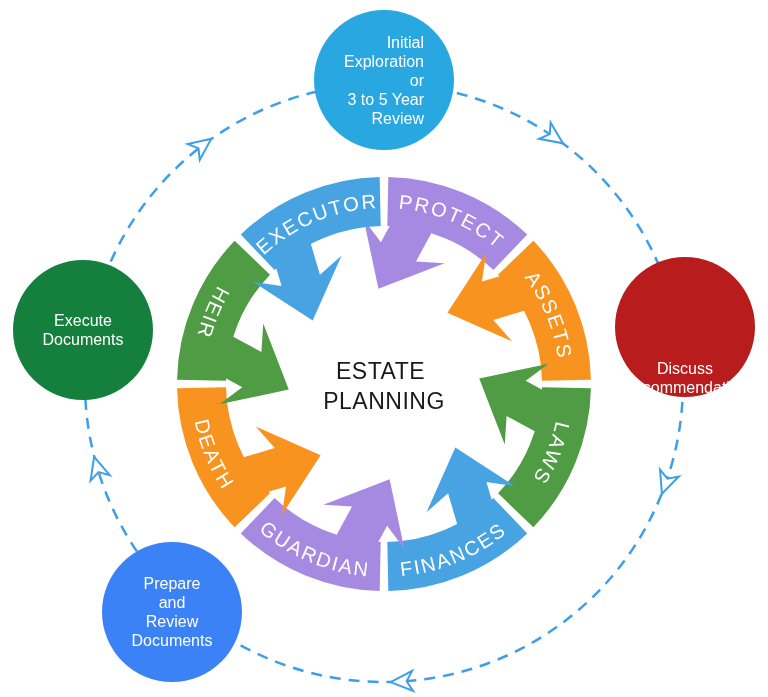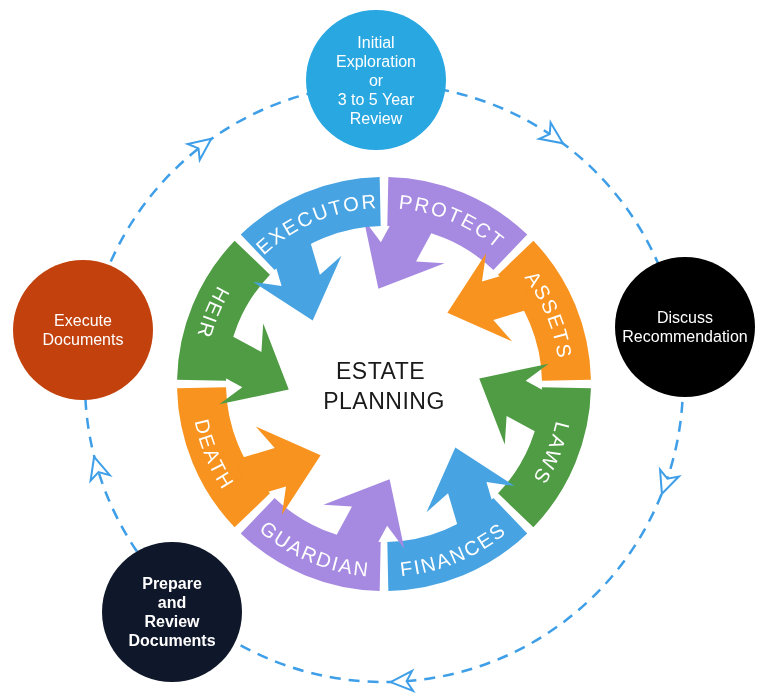--- a/index.html
+++ b/index.html
@@ -7,21 +7,21 @@
     position:relative;width:768px;height:697px;background:#ffffff;overflow:hidden;
     font-family:"Liberation Sans", sans-serif;
   }
   .stage svg{position:absolute;left:0;top:0;}
   .node{
     position:absolute;width:140px;height:140px;border-radius:50%;
     display:flex;align-items:center;justify-content:center;
     text-align:center;color:#ffffff;font-size:16px;line-height:19px;
     white-space:pre-line;
   }
-  .node-top{left:306px;top:10px;}
+  .node-top{left:314px;top:10px;text-align:right;}
   .node-right{left:615px;top:257px;}
   .node-bottom-right{left:514px;top:540px;line-height:30px;}
   .node-bottom-left{left:102px;top:542px;}
   .node-left{left:13px;top:260px;}
   .seg-label{fill:#ffffff;font-size:20px;letter-spacing:2px;}
   .center-title{fill:#1a1a1a;font-size:23px;letter-spacing:0.5px;}
 </style>
 </head>
 <body>
 
@@ -76,28 +76,28 @@
     </text>
   </svg>
 
   <div class="node node-top" style="background: rgb(41, 167, 225);">
     <span>Initial
 Exploration
 or
 3 to 5 Year
 Review</span>
   </div>
-  <div class="node node-right" style="background: #000000;">
+  <div class="node node-right" style="background: #b91c1c; align-items: flex-end;">
     <span>Discuss
 Recommendation</span>
   </div>
-  <div class="node node-bottom-left" style="background: #0f172a; font-weight: bold;">
+  <div class="node node-bottom-left" style="background: #3b82f6;">
     <span>Prepare
 and
 Review
 Documents</span>
   </div>
-  <div class="node node-left" style="background: #c2410c;">
+  <div class="node node-left" style="background: #15803d;">
     <span>Execute
 Documents</span>
   </div>
 
 </div>
 
 </body></html>

